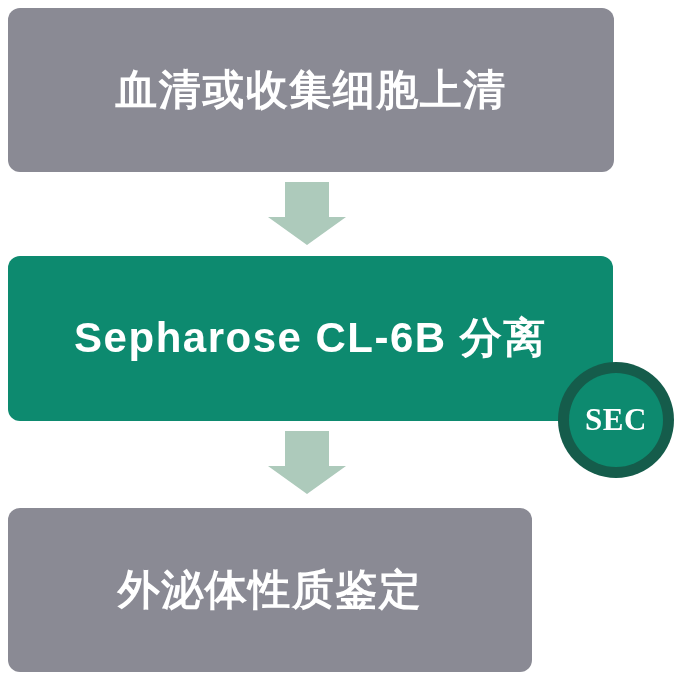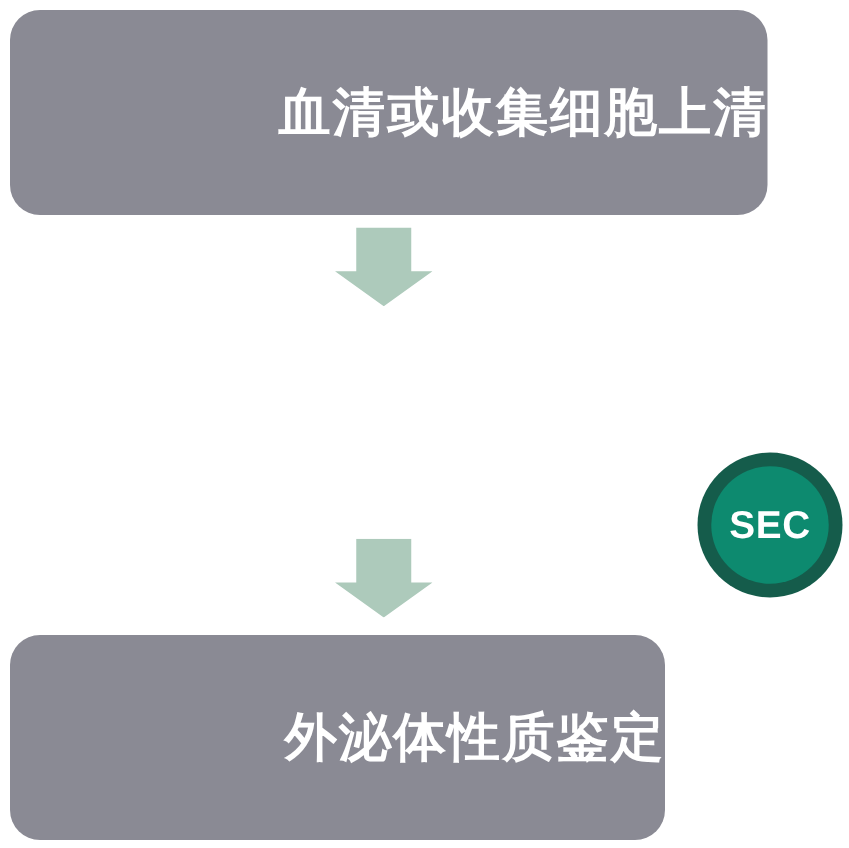--- a/index.html
+++ b/index.html
@@ -10,24 +10,24 @@
   }
   .canvas {
     position: relative;
     width: 679px;
     height: 678px;
     background: #ffffff;
     overflow: hidden;
   }
   .step-box {
     position: absolute;
-    border-radius: 24px;
+    border-radius: 12px;
     display: flex;
     align-items: center;
-    justify-content: flex-end;
+    justify-content: center;
     box-sizing: border-box;
   }
   .step-box .label {
     color: var(--text, #ffffff);
     font-weight: bold;
     font-size: 42px;
     letter-spacing: 1.5px;
     text-align: center;
     line-height: 1.1;
     white-space: nowrap;
@@ -54,20 +54,21 @@
   .arrow-1 { left: 268px; top: 182px; }
   .arrow-2 { left: 268px; top: 431px; }
   .arrow svg { display: block; width: 100%; height: 100%; }
   .arrow polygon { fill: var(--arrow, #adcabb); }
   .sec-badge {
     position: absolute;
     left: 558px; top: 362px;
     width: 116px; height: 116px;
     border-radius: 50%;
     background: var(--badge-ring, #155c4b);
+    font-family: Liberation Serif, serif;
   }
   .sec-badge .inner {
     position: absolute;
     left: 11px; top: 11px; right: 11px; bottom: 11px;
     border-radius: 50%;
     background: var(--badge-fill, #0d8a6f);
     display: flex;
     align-items: center;
     justify-content: center;
   }
@@ -86,20 +87,23 @@
   <div class="step-box box-top">
     <span class="label">血清或收集细胞上清</span>
   </div>
 
   <div class="arrow arrow-1">
     <svg viewBox="0 0 78 63" xmlns="http://www.w3.org/2000/svg">
       <polygon points="17,0 61,0 61,35 78,35 39,63 0,35 17,35"></polygon>
     </svg>
   </div>
 
+  <div class="step-box box-middle">
+    <span class="label">Sepharose CL-6B 分离</span>
+  </div>
 
   <div class="sec-badge">
     <div class="inner">
       <span class="badge-label">SEC</span>
     </div>
   </div>
 
   <div class="arrow arrow-2">
     <svg viewBox="0 0 78 63" xmlns="http://www.w3.org/2000/svg">
       <polygon points="17,0 61,0 61,35 78,35 39,63 0,35 17,35"></polygon>

